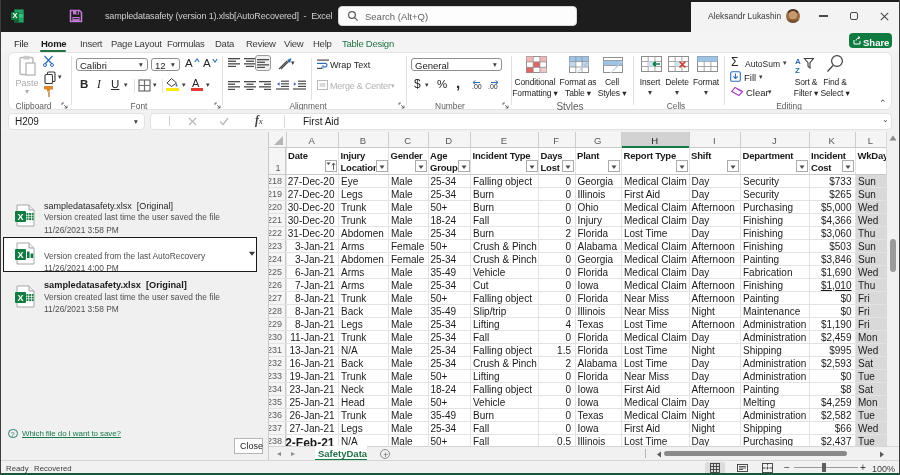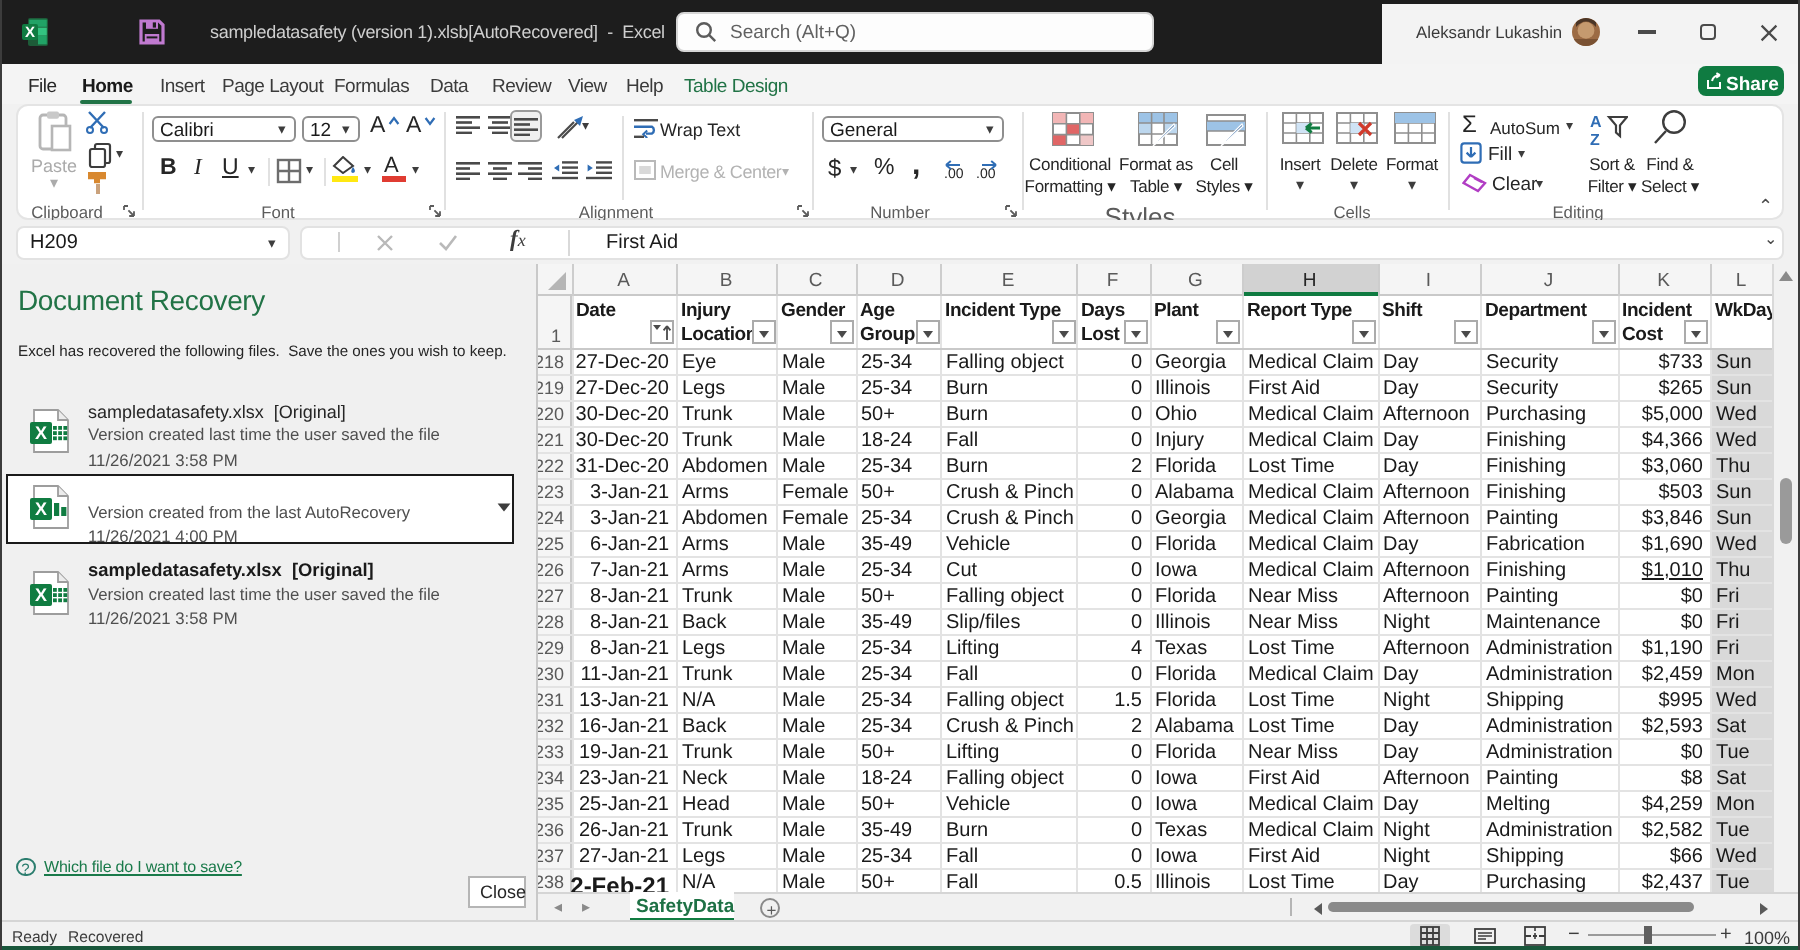--- a/index.html
+++ b/index.html
@@ -82,21 +82,21 @@
 <div class="ab" style="left:70.5px;top:56px;width:1px;height:49px;background:#e1e1e1;"></div>
 <div class="ab" style="left:222px;top:56px;width:1px;height:49px;background:#e1e1e1;"></div>
 <div class="ab" style="left:405.5px;top:56px;width:1px;height:49px;background:#e1e1e1;"></div>
 <div class="ab" style="left:511px;top:56px;width:1px;height:49px;background:#e1e1e1;"></div>
 <div class="ab" style="left:632.5px;top:56px;width:1px;height:49px;background:#e1e1e1;"></div>
 <div class="ab" style="left:724px;top:56px;width:1px;height:49px;background:#e1e1e1;"></div>
 <div class="tx" style="left:33.5px;top:101px;transform:translateX(-50%);font-size:8.4px;color:#5c5c5c;">Clipboard</div>
 <div class="tx" style="left:139px;top:101px;transform:translateX(-50%);font-size:8.4px;color:#5c5c5c;">Font</div>
 <div class="tx" style="left:308px;top:101px;transform:translateX(-50%);font-size:8.4px;color:#5c5c5c;">Alignment</div>
 <div class="tx" style="left:450px;top:101px;transform:translateX(-50%);font-size:8.4px;color:#5c5c5c;">Number</div>
-<div class="tx" style="left:570px;top:101px;transform:translateX(-50%);font-size:13px;color:#5c5c5c;">Styles</div>
+<div class="tx" style="left:570px;top:101px;transform:translateX(-50%);font-size:10px;color:#5c5c5c;">Styles</div>
 <div class="tx" style="left:676px;top:101px;transform:translateX(-50%);font-size:8.4px;color:#5c5c5c;">Cells</div>
 <div class="tx" style="left:789px;top:101px;transform:translateX(-50%);font-size:8.4px;color:#5c5c5c;">Editing</div>
 <svg class="ab" style="left:61px;top:102px;" width="7" height="7" viewBox="0 0 7 7">
       <path d="M1 1 h2 M1 1 v2 M6 6 L3.2 3.2 M6 6 v-2.4 M6 6 h-2.4" stroke="#5c5c5c" stroke-width="0.9" fill="none"></path>
     </svg>
 <svg class="ab" style="left:213.5px;top:102px;" width="7" height="7" viewBox="0 0 7 7">
       <path d="M1 1 h2 M1 1 v2 M6 6 L3.2 3.2 M6 6 v-2.4 M6 6 h-2.4" stroke="#5c5c5c" stroke-width="0.9" fill="none"></path>
     </svg>
 <svg class="ab" style="left:398px;top:102px;" width="7" height="7" viewBox="0 0 7 7">
       <path d="M1 1 h2 M1 1 v2 M6 6 L3.2 3.2 M6 6 v-2.4 M6 6 h-2.4" stroke="#5c5c5c" stroke-width="0.9" fill="none"></path>
@@ -624,21 +624,21 @@
 <div class="tx" style="left:577.5px;top:292.5px;font-size:10px;color:#1a1a1a;">Florida</div>
 <div class="tx" style="left:624px;top:292.5px;font-size:10px;color:#1a1a1a;">Near Miss</div>
 <div class="tx" style="left:691.5px;top:292.5px;font-size:10px;color:#1a1a1a;">Afternoon</div>
 <div class="tx" style="left:743px;top:292.5px;font-size:10px;color:#1a1a1a;">Painting</div>
 <div class="tx" style="right:48.5px;top:292.5px;font-size:10px;color:#1a1a1a;">$0</div>
 <div class="tx" style="left:858px;top:292.5px;font-size:10px;color:#1a1a1a;">Fri</div>
 <div class="tx" style="right:565.5px;top:305.5px;font-size:10px;color:#1a1a1a;">8-Jan-21</div>
 <div class="tx" style="left:341px;top:305.5px;font-size:10px;color:#1a1a1a;">Back</div>
 <div class="tx" style="left:391px;top:305.5px;font-size:10px;color:#1a1a1a;">Male</div>
 <div class="tx" style="left:430.5px;top:305.5px;font-size:10px;color:#1a1a1a;">35-49</div>
-<div class="tx" style="left:473px;top:305.5px;font-size:10px;color:#1a1a1a;">Slip/files</div>
+<div class="tx" style="left:473px;top:305.5px;font-size:10px;color:#1a1a1a;">Slip/trip</div>
 <div class="tx" style="right:329.0px;top:305.5px;font-size:10px;color:#1a1a1a;">0</div>
 <div class="tx" style="left:577.5px;top:305.5px;font-size:10px;color:#1a1a1a;">Illinois</div>
 <div class="tx" style="left:624px;top:305.5px;font-size:10px;color:#1a1a1a;">Near Miss</div>
 <div class="tx" style="left:691.5px;top:305.5px;font-size:10px;color:#1a1a1a;">Night</div>
 <div class="tx" style="left:743px;top:305.5px;font-size:10px;color:#1a1a1a;">Maintenance</div>
 <div class="tx" style="right:48.5px;top:305.5px;font-size:10px;color:#1a1a1a;">$0</div>
 <div class="tx" style="left:858px;top:305.5px;font-size:10px;color:#1a1a1a;">Fri</div>
 <div class="tx" style="right:565.5px;top:318.5px;font-size:10px;color:#1a1a1a;">8-Jan-21</div>
 <div class="tx" style="left:341px;top:318.5px;font-size:10px;color:#1a1a1a;">Legs</div>
 <div class="tx" style="left:391px;top:318.5px;font-size:10px;color:#1a1a1a;">Male</div>
@@ -800,22 +800,20 @@
       <path d="M5.5 0.5 v2 M5.5 3.5 v3" stroke="#3d3d3d" stroke-width="0.8"></path>
     </svg>
 <div class="tx" style="left:784px;top:462px;font-size:10px;color:#3d3d3d;">−</div>
 <div class="ab" style="left:794px;top:467px;width:64px;height:1px;background:#9a9a9a;"></div>
 <div class="ab" style="left:822px;top:463px;width:3.5px;height:9px;background:#5f5f5f;"></div>
 <div class="tx" style="left:860px;top:462px;font-size:10px;color:#3d3d3d;">+</div>
 <div class="tx" style="left:872px;top:463.5px;font-size:9px;color:#3d3d3d;">100%</div>
 <div class="ab" style="left:0;top:473px;width:900px;height:2px;background:#19573b;"></div>
 
 <div class="ab" style="left:0;top:132px;width:269px;height:328px;background:#f0f0f0;border-right:1px solid #c9c9c9;"></div>
-<div class="tx" style="left:9px;top:141.5px;font-size:14px;letter-spacing:-0.2px;color:#217346;">Document Recovery</div>
-<div class="tx" style="left:9px;top:170.5px;font-size:7.6px;color:#262626;">Excel has recovered the following files.&nbsp; Save the ones you wish to keep.</div>
 
 <svg class="ab" style="left:15px;top:204px;" width="20" height="23" viewBox="0 0 20 23">
  <path d="M2 1 h12 l5 5 v16 h-17 z" fill="#fff" stroke="#9d9d9d" stroke-width="0.9"></path>
  <path d="M14 1 v5 h5" fill="#ececec" stroke="#9d9d9d" stroke-width="0.9"></path>
  <rect x="0" y="7" width="11" height="11" rx="1" fill="#107c41"></rect>
  <text x="5.5" y="15.6" font-size="9" font-weight="bold" fill="#fff" text-anchor="middle" font-family="Liberation Sans">X</text>
  <rect x="11.5" y="9.0" width="1.9" height="1.9" fill="#107c41"></rect>
       <rect x="14.1" y="9.0" width="1.9" height="1.9" fill="#107c41"></rect>
       <rect x="16.7" y="9.0" width="1.9" height="1.9" fill="#107c41"></rect>
       <rect x="11.5" y="11.6" width="1.9" height="1.9" fill="#107c41"></rect>

